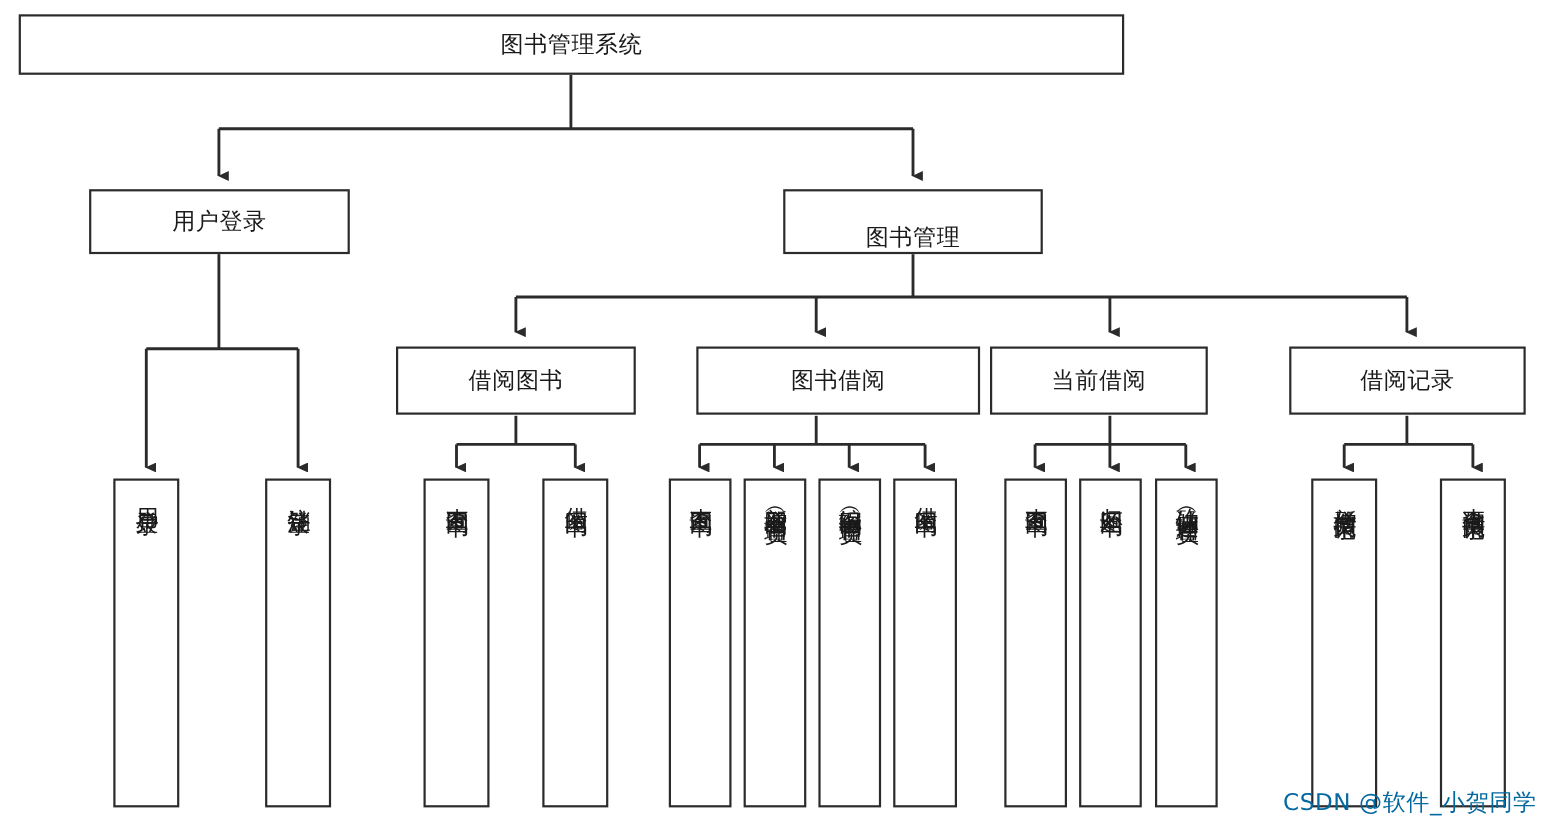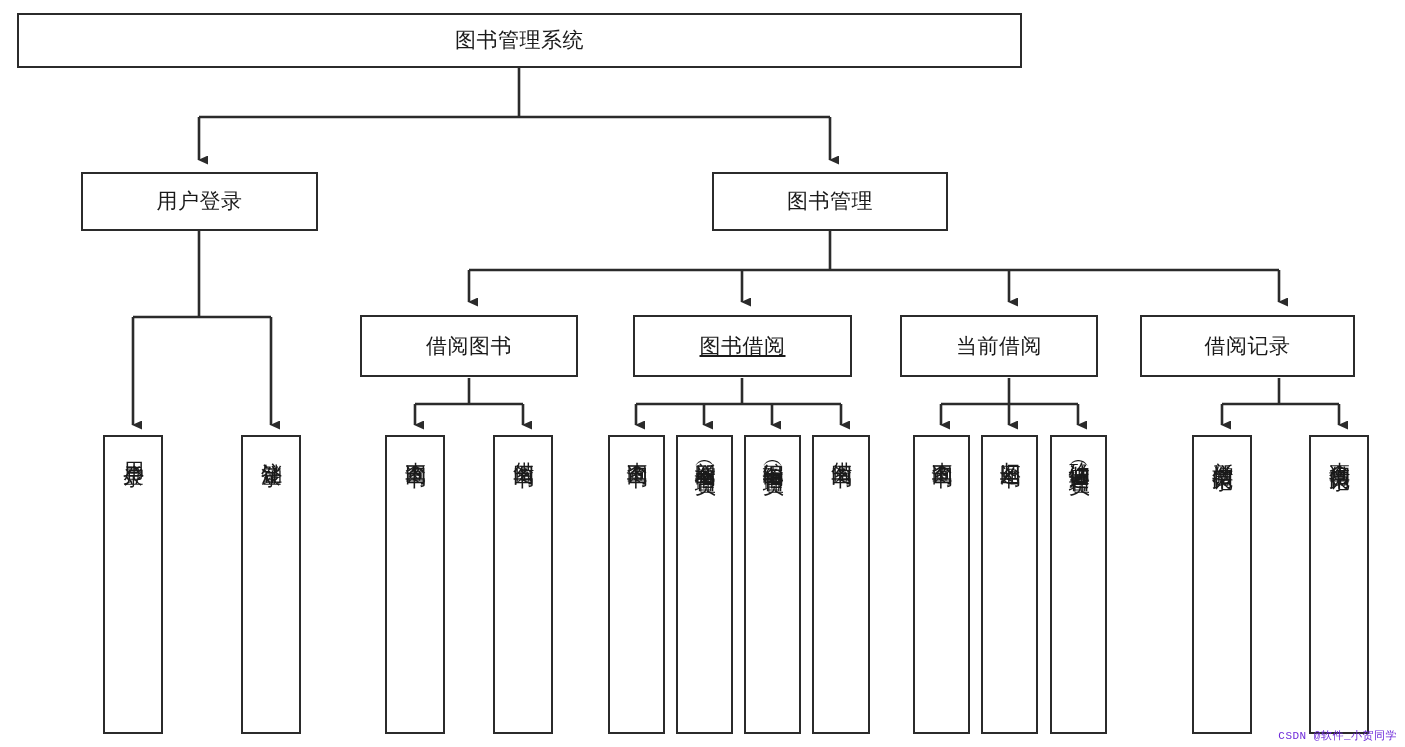--- a/index.html
+++ b/index.html
@@ -53,26 +53,25 @@
     text-orientation: upright;
     font-size: 21px;
     line-height: 1.22;
     letter-spacing: 2px;
     white-space: nowrap;
   }
   .watermark {
     position: absolute;
     right: 8px;
     bottom: 4px;
-    font-size: 11px;
-    color: #6d28d9;
+    font-size: 21px;
+    color: #0369a1;
     letter-spacing: 0.5px;
     white-space: nowrap;
     pointer-events: none;
-    font-family: Liberation Mono, monospace;
   }
 </style>
 </head>
 <body>
 
 <div id="diagram-root">
 
   <svg class="edges" viewBox="0 0 1405 747">
     <defs>
       <marker id="arrowhead" markerWidth="9" markerHeight="10" refX="4.5" refY="9" orient="auto" markerUnits="userSpaceOnUse">
@@ -123,34 +122,34 @@
     </g>
   </svg>
 
   <div class="node" style="left:17px; top:13px; width:1005px; height:55px;">
     <span class="node-label">图书管理系统</span>
   </div>
 
   <div class="node" style="left:81px; top:172px; width:237px; height:59px;">
     <span class="node-label">用户登录</span>
   </div>
-  <div class="node" style="left:712px; top:172px; width:236px; height:59px;">
+  <div class="node" style="left:712px; top:172px; width:236px; height:59px;align-items:flex-end;">
     <span class="node-label">图书管理</span>
   </div>
 
   <div class="node" style="left:360px; top:315px; width:218px; height:62px;">
     <span class="node-label">借阅图书</span>
   </div>
-  <div class="node" style="left:633px; top:315px; width:219px; height:62px;text-decoration:underline;">
+  <div class="node" style="left:633px; top:315px; width:258px; height:62px;">
     <span class="node-label">图书借阅</span>
   </div>
   <div class="node" style="left:900px; top:315px; width:198px; height:62px;">
     <span class="node-label">当前借阅</span>
   </div>
-  <div class="node" style="left:1140px; top:315px; width:215px; height:62px;">
+  <div class="node" style="left:1172px; top:315px; width:215px; height:62px;">
     <span class="node-label">借阅记录</span>
   </div>
 
   <div class="node vertical" style="left:103px; top:435px; width:60px; height:299px;">
     <span class="node-label">用户登录</span>
   </div>
   <div class="node vertical" style="left:241px; top:435px; width:60px; height:299px;">
     <span class="node-label">注销登录</span>
   </div>
 

